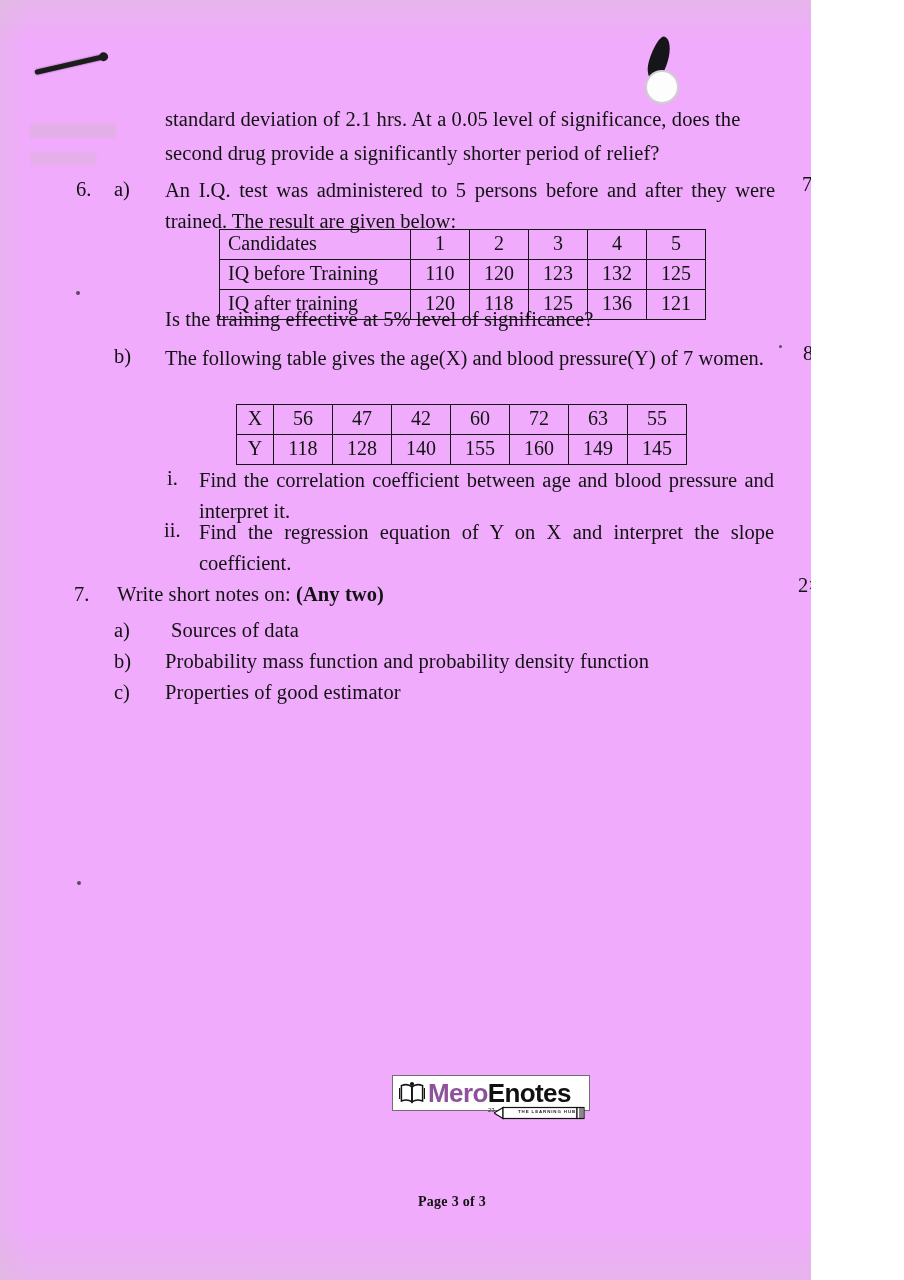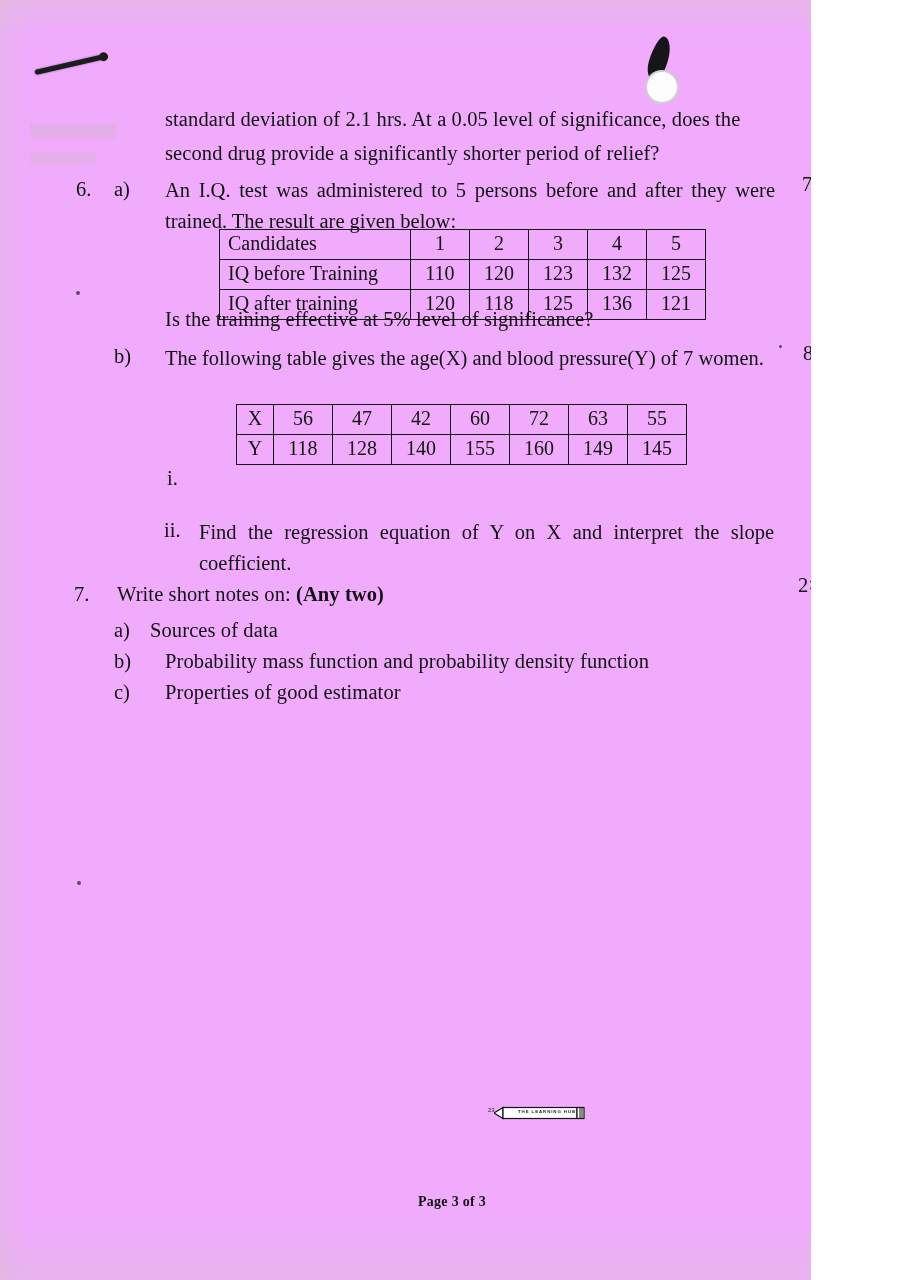--- a/index.html
+++ b/index.html
@@ -308,38 +308,52 @@
         <td class="v">140</td>
         <td class="v">155</td>
         <td class="v">160</td>
         <td class="v">149</td>
         <td class="v">145</td>
       </tr>
     </tbody>
   </table>
 
   <div class="roman-num" style="left:167px; top:467px;">i.</div>
+  <div class="body-wrap" style="left:199px; top:465px; width:575px;">Find the correlation coefficient between age and blood pressure and interpret it.</div>
 
   <div class="roman-num" style="left:164px; top:519px;">ii.</div>
   <div class="body-wrap" style="left:199px; top:517px; width:575px;">Find the regression equation of Y on X and interpret the slope coefficient.</div>
 
   <div class="qnum" style="left:74px; top:583px;">7.</div>
   <div class="line" style="left:117px; top:583px;"><span>Write short notes on: </span><span class="bold">(Any two)</span></div>
   <div class="marks" style="left:798px; top:574px;">2×5</div>
 
   <div class="qnum" style="left:114px; top:619px;">a)</div>
-  <div class="line" style="left:150px; top:619px;">Sources of data</div>
+  <div class="line" style="left:171px; top:619px;">Sources of data</div>
 
   <div class="qnum" style="left:114px; top:650px;">b)</div>
   <div class="line" style="left:165px; top:650px;">Probability mass function and probability density function</div>
 
   <div class="qnum" style="left:114px; top:681px;">c)</div>
   <div class="line" style="left:165px; top:681px;text-align:right;">Properties of good estimator</div>
 
   <div class="logo">
+    <div class="logo-box">
+      <div class="logo-book">
+        <svg width="28" height="24" viewBox="0 0 28 24" xmlns="http://www.w3.org/2000/svg">
+          <path d="M14 6 C11 3.2, 7 3.2, 3.4 4.6 L3.4 20 C7 18.6, 11 18.6, 14 21 Z" fill="#ffffff" stroke="#131313" stroke-width="1.5"></path>
+          <path d="M14 6 C17 3.2, 21 3.2, 24.6 4.6 L24.6 20 C21 18.6, 17 18.6, 14 21 Z" fill="#ffffff" stroke="#131313" stroke-width="1.5"></path>
+          <line x1="14" y1="6" x2="14" y2="21" stroke="#131313" stroke-width="1.5"></line>
+          <circle cx="14" cy="3" r="2.1" fill="#131313"></circle>
+          <line x1="1.6" y1="7" x2="1.6" y2="18" stroke="#131313" stroke-width="1.2"></line>
+          <line x1="26.4" y1="7" x2="26.4" y2="18" stroke="#131313" stroke-width="1.2"></line>
+        </svg>
+      </div>
+      <div class="logo-text"><span class="logo-mero">Mero</span><span class="logo-enotes">Enotes</span></div>
+    </div>
     <div class="logo-pencil">
       <svg width="96" height="14" viewBox="0 0 96 14" xmlns="http://www.w3.org/2000/svg">
         <polygon points="0,7 9,1.5 9,12.5" fill="#ffffff" stroke="#131313" stroke-width="1.2"></polygon>
         <rect x="9" y="1.5" width="74" height="11" fill="#ffffff" stroke="#131313" stroke-width="1.2"></rect>
         <rect x="83" y="1.5" width="7" height="11" fill="#ffffff" stroke="#131313" stroke-width="1.2"></rect>
         <line x1="86" y1="1.5" x2="86" y2="12.5" stroke="#131313" stroke-width="1"></line>
         <line x1="88" y1="1.5" x2="88" y2="12.5" stroke="#131313" stroke-width="1"></line>
       </svg>
     </div>
     <div class="logo-small-num">23</div>

